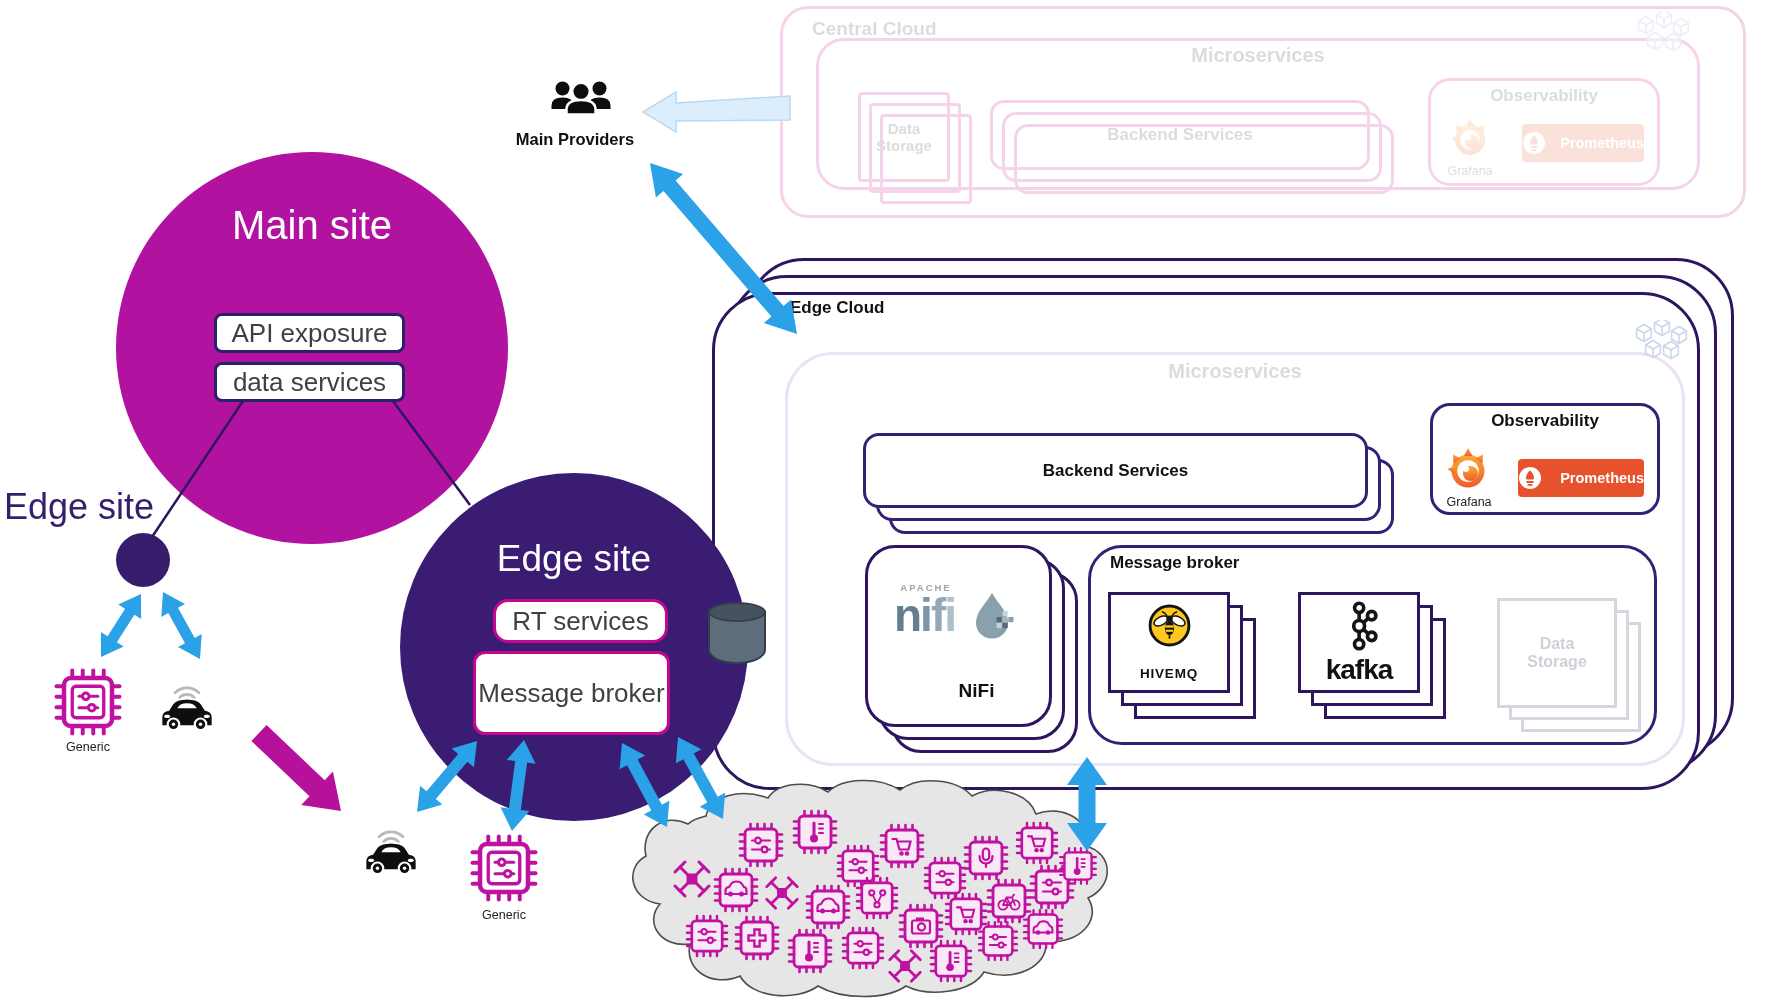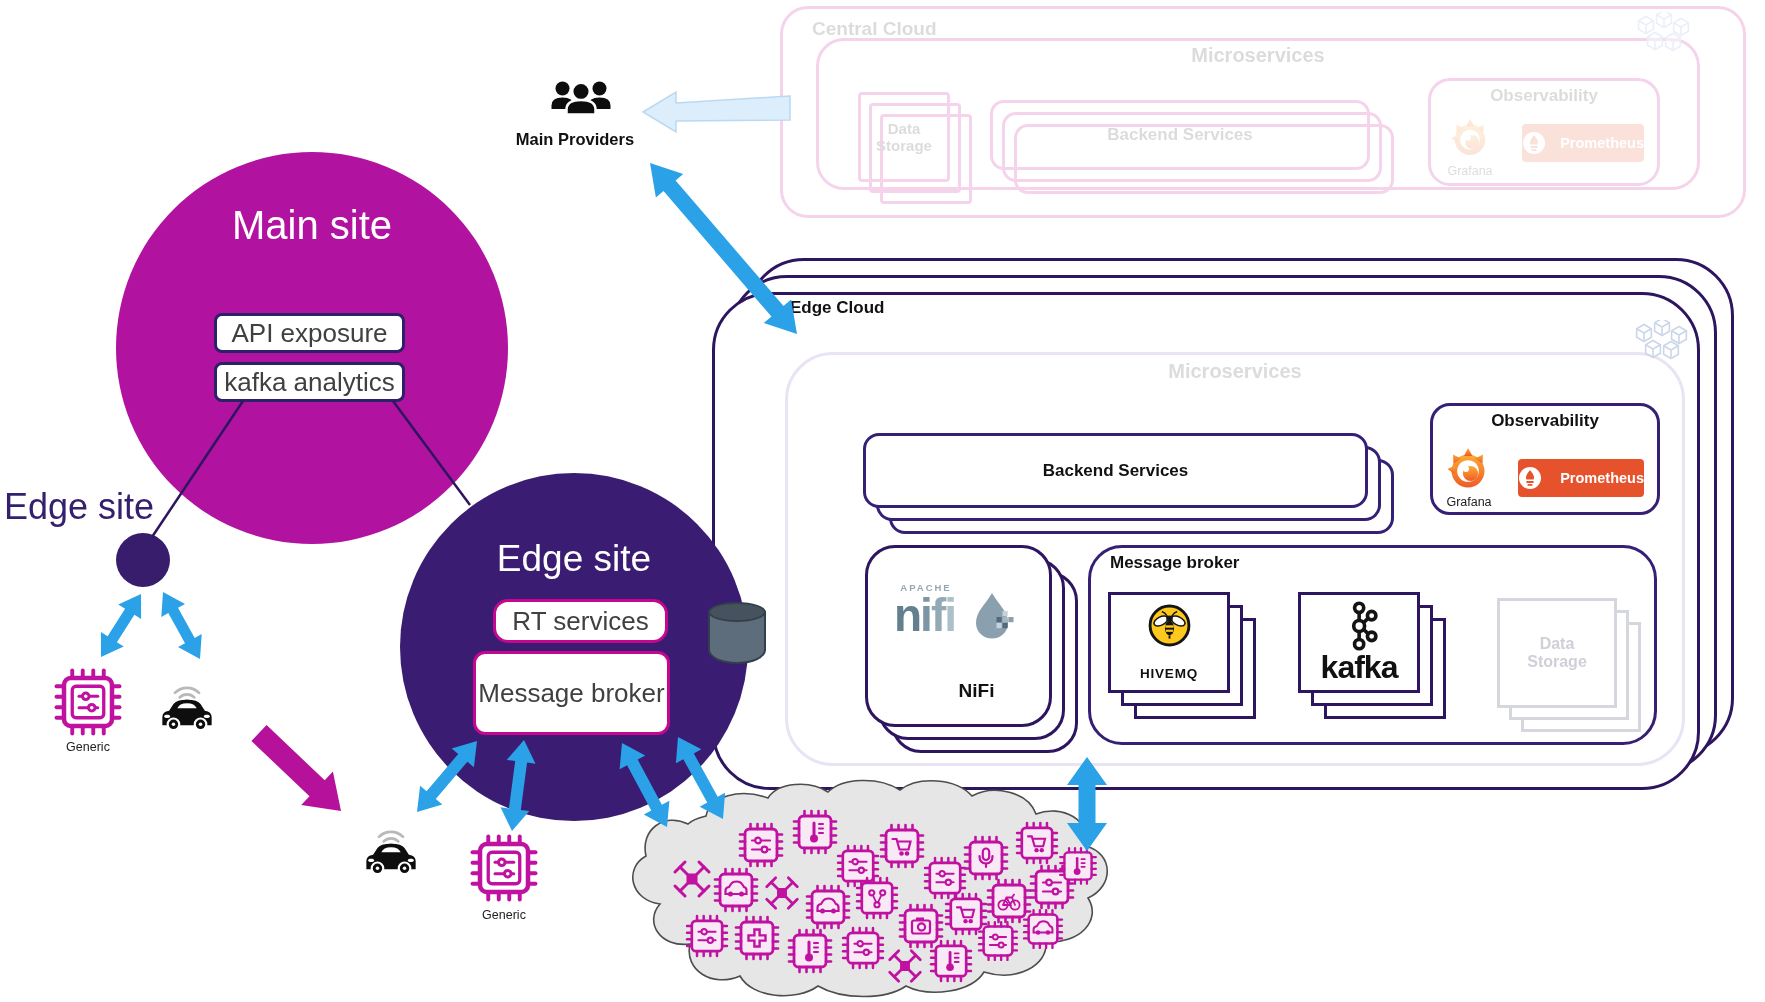--- a/index.html
+++ b/index.html
@@ -218,21 +218,21 @@
             <circle cx="35.5" cy="18" r="4.9"></circle>
             <circle cx="35.5" cy="42" r="4.9"></circle>
           </g>
           <g stroke="#141414" stroke-width="4.2">
             <line x1="21" y1="14.3" x2="21" y2="23.7"></line>
             <line x1="21" y1="36.3" x2="21" y2="45.7"></line>
             <line x1="25.8" y1="26.5" x2="31.2" y2="21.2"></line>
             <line x1="25.8" y1="33.5" x2="31.2" y2="38.8"></line>
           </g>
         </svg>
-      <div class="abs bold ctr" style="left:0;bottom:4px;width:116px;font-size:32px;letter-spacing:-1px;">kafka</div>
+      <div class="abs bold ctr" style="left:0;bottom:4px;width:116px;font-size:28px;letter-spacing:-1px;">kafka</div>
     </div>
 
     <div class="faded-stack" style="left:1521px;top:622px;width:120px;height:110px;"></div>
     <div class="faded-stack" style="left:1509px;top:610px;width:120px;height:110px;"></div>
     <div class="faded-stack" style="left:1497px;top:598px;width:120px;height:110px;display:flex;align-items:center;justify-content:center;">
       <div class="bold ctr" style="font-size:16px;color:#cfcfd7;white-space:pre-line;">Data
 Storage</div>
     </div>
   </div>
 
@@ -244,21 +244,21 @@
         <path d="M40.5 33 V29.5 Q40.5 21.5 51.5 21.5 Q62.5 21.5 62.5 29.5 V33 Z"></path>
         <circle cx="33" cy="15.5" r="8.8" stroke="#fff" stroke-width="2.5"></circle>
         <path d="M18.5 38.5 V33.5 Q18.5 24 33 24 Q47.5 24 47.5 33.5 V38.5 Z" stroke="#fff" stroke-width="2.5"></path>
       </g>
     </svg>
   <div class="abs bold ctr" style="left:500px;top:130px;width:150px;font-size:16.5px;">Main Providers</div>
 
   <div class="site-circle" style="left:116px;top:152px;width:392px;height:392px;background:#b112a0;"></div>
   <div class="abs ctr" style="left:116px;top:203px;width:392px;font-size:40px;color:#fff;font-weight:500;">Main site</div>
   <div class="site-box" style="left:214px;top:313px;width:191px;height:40px;border:3px solid #2b2168;border-radius:8px;">API exposure</div>
-  <div class="site-box" style="left:214px;top:362px;width:191px;height:40px;border:3px solid #2b2168;border-radius:8px;">kafka analytics</div>
+  <div class="site-box" style="left:214px;top:362px;width:191px;height:40px;border:3px solid #2b2168;border-radius:8px;">data services</div>
 
   <div class="abs" style="left:4px;top:486px;font-size:36px;color:#35206e;">Edge site</div>
   <div class="site-circle" style="left:116px;top:533px;width:54px;height:54px;background:#371d6b;"></div>
 
   <svg class="abs" id="generic-chip-1" style="left:52px;top:666px;" width="72" height="72" viewBox="-24 -24 48 48">
       <g>
         <rect x="-16" y="-16" width="32" height="32" rx="4.5" fill="#fff" stroke="#c011a0" stroke-width="3"></rect>
         <line x1="-10.5" y1="-21" x2="-10.5" y2="-16" stroke="#c011a0" stroke-width="2.6" stroke-linecap="round" fill="none"></line>
         <line x1="-10.5" y1="16" x2="-10.5" y2="21" stroke="#c011a0" stroke-width="2.6" stroke-linecap="round" fill="none"></line>
         <line x1="-21" y1="-10.5" x2="-16" y2="-10.5" stroke="#c011a0" stroke-width="2.6" stroke-linecap="round" fill="none"></line>

